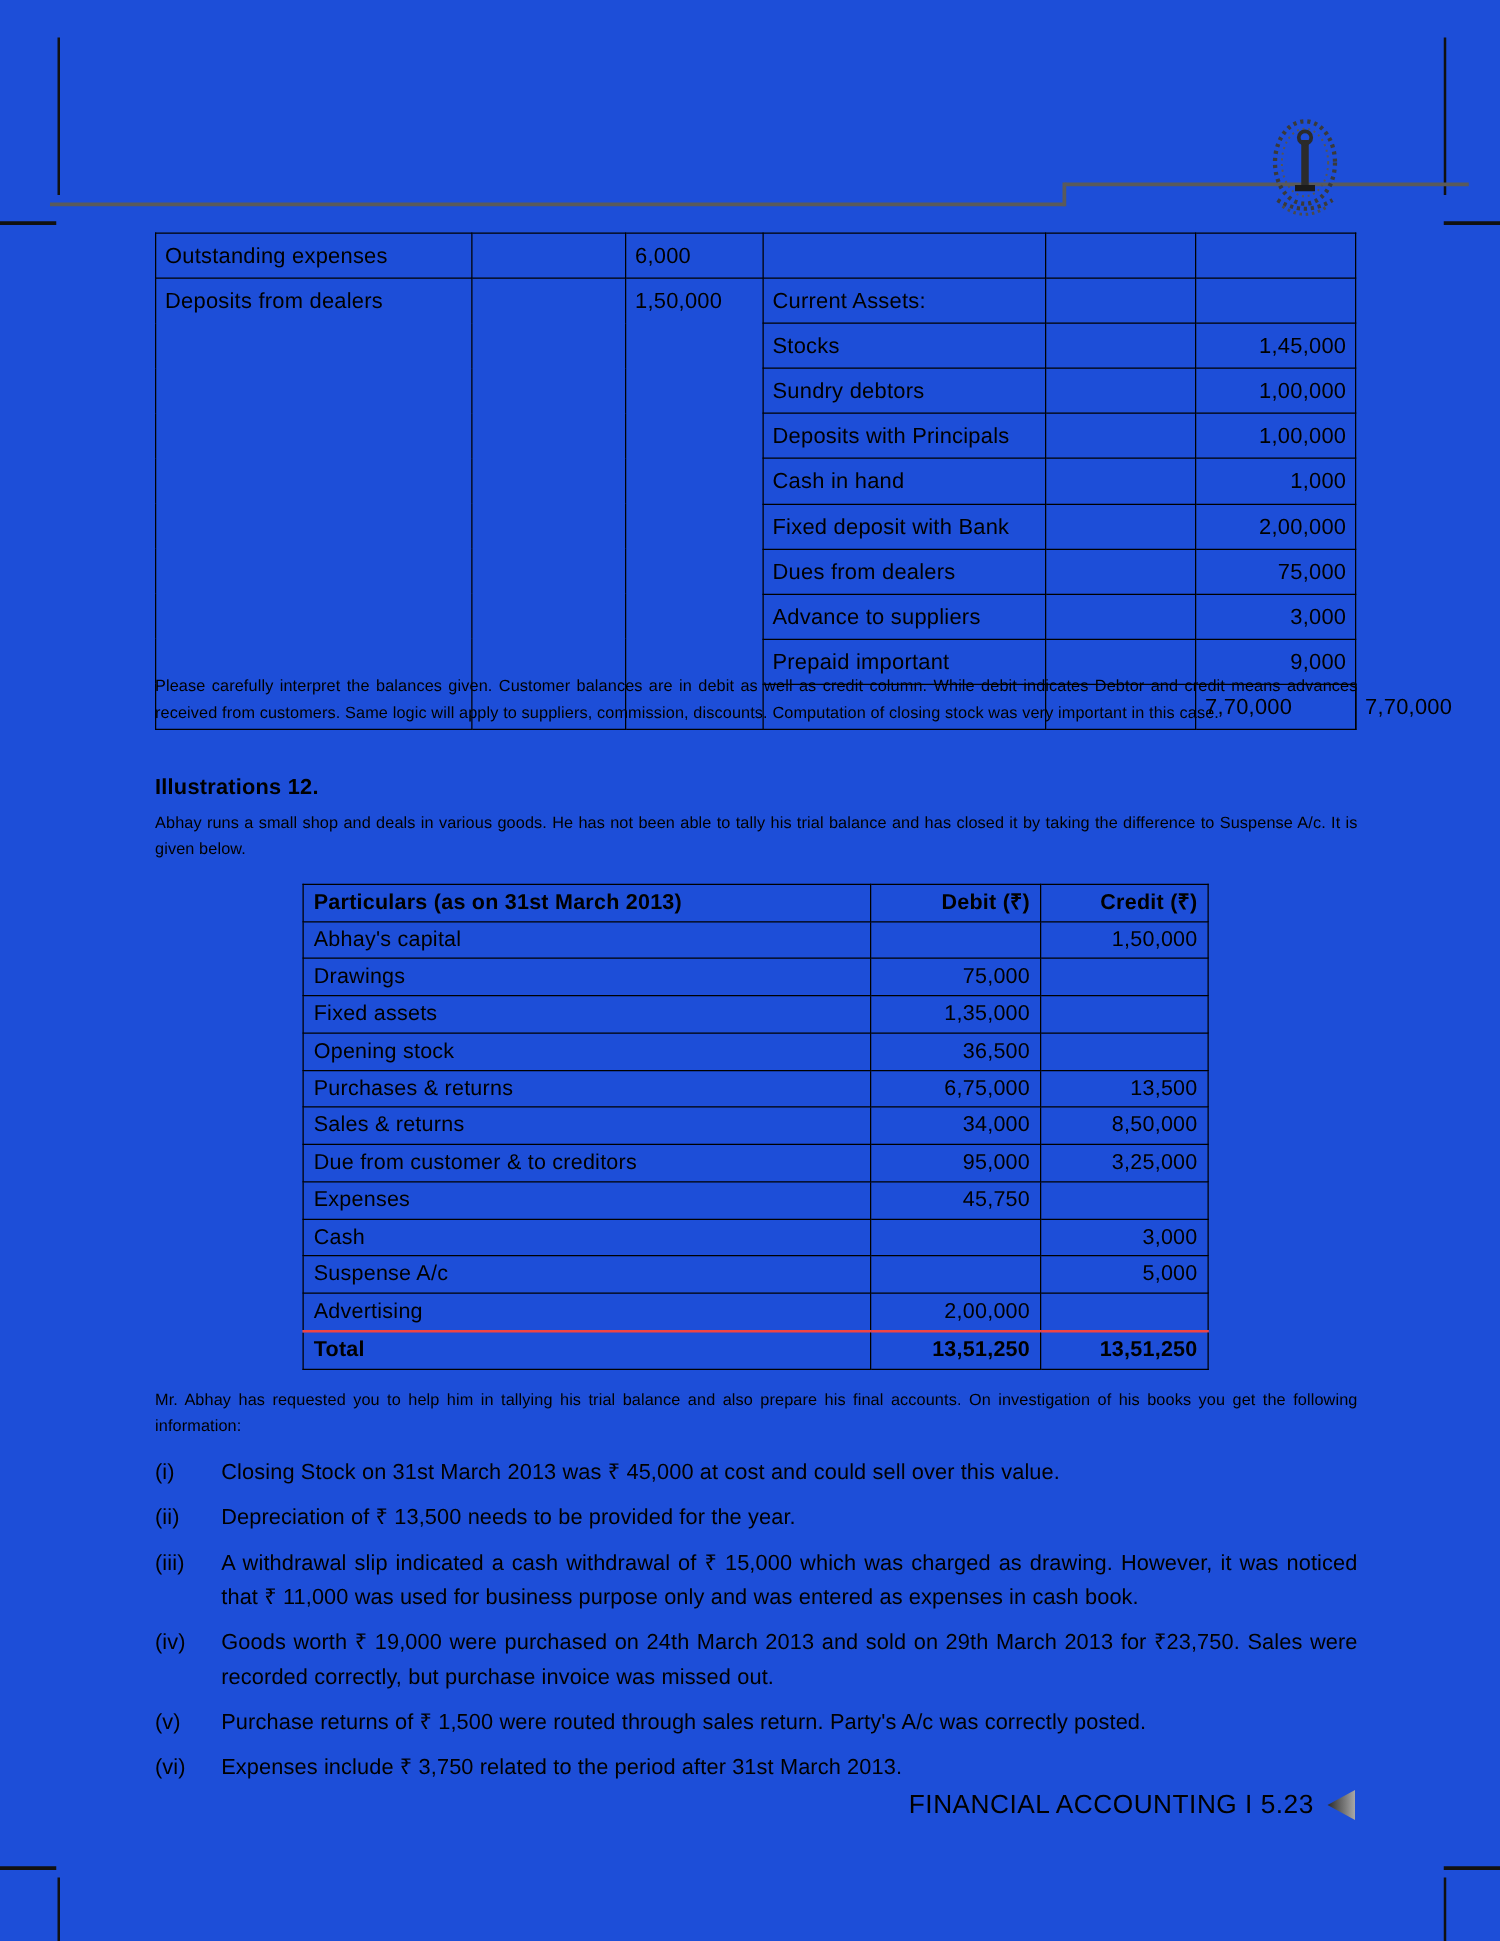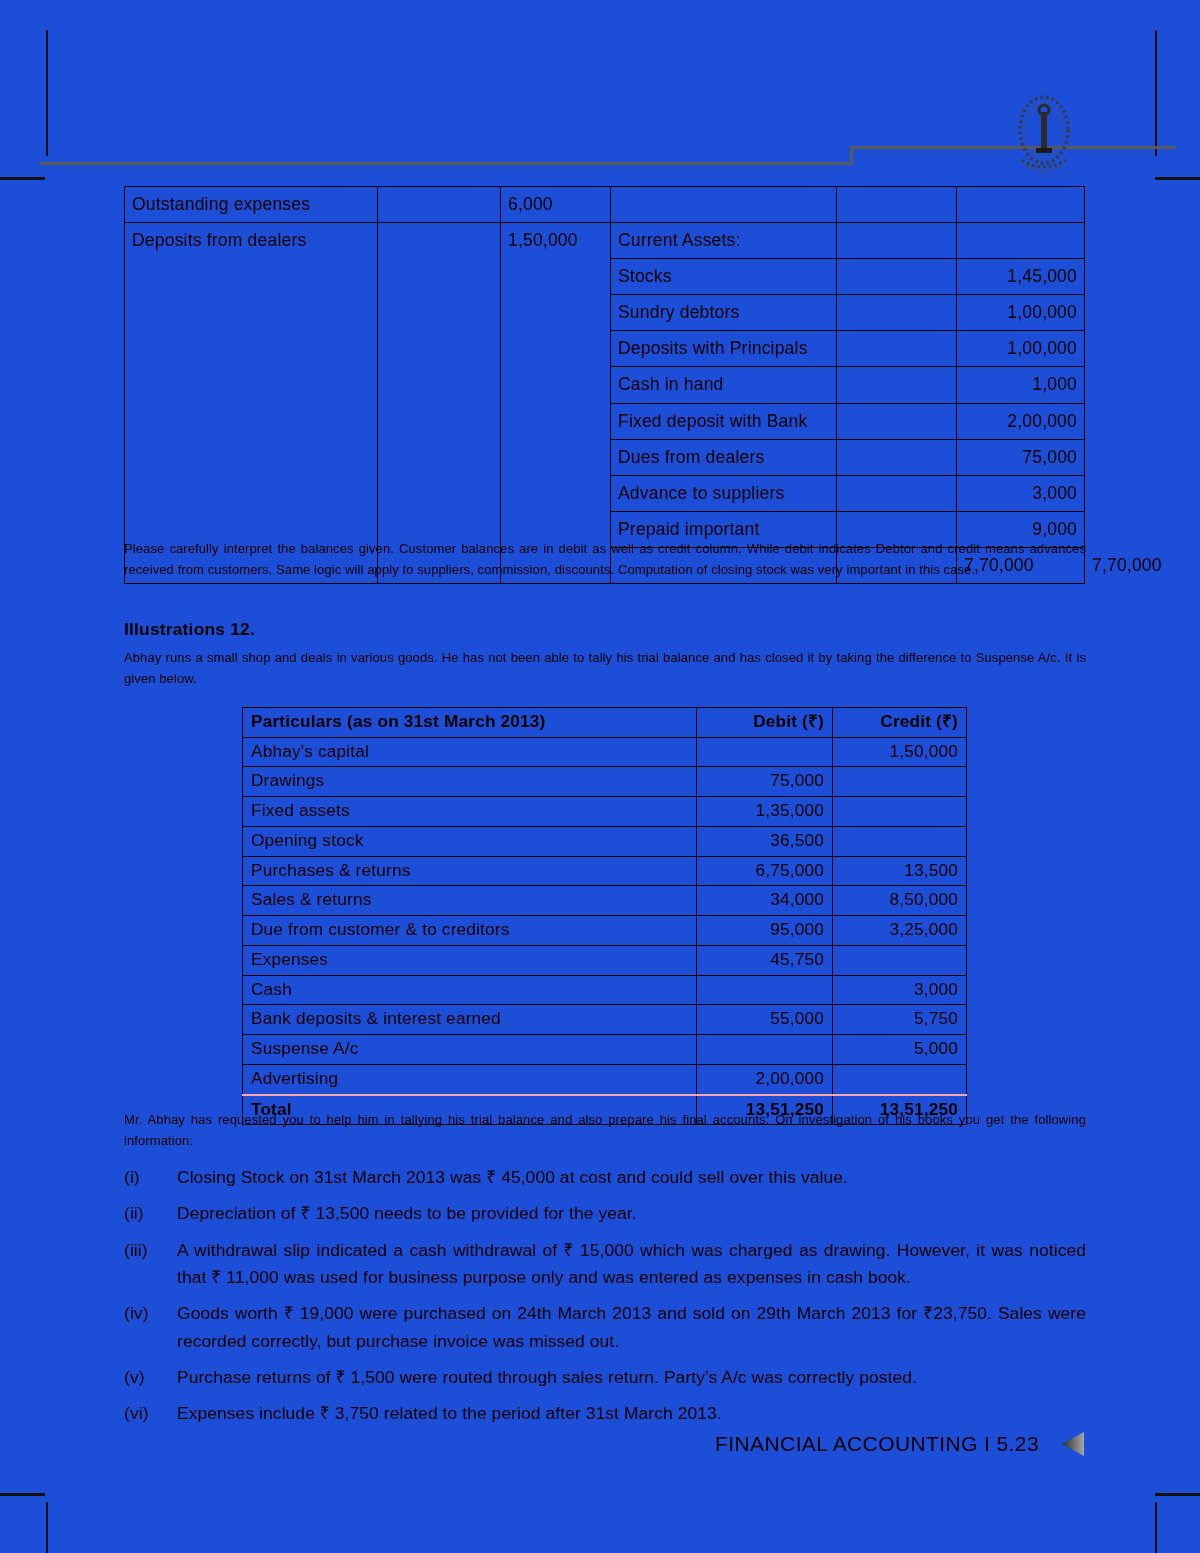--- a/index.html
+++ b/index.html
@@ -135,21 +135,21 @@
   }
   .tb-table th {
     font-weight: bold;
     text-align: left;
   }
   .tb-table th.num, .tb-table td.num { text-align: right; }
   .tb-p  { width: 454px; }
   .tb-d  { width: 136px; }
   .tb-c  { width: 134px; }
   .tb-total td { font-weight: bold; }
-  .tb-table tr.tb-total td { border-top: 2px solid #fca5a5; }
+  .tb-table tr.tb-total td { border-top: 2px solid #ef4444; }
 
   
   .para-request { top: 1110px; }
 
   .roman-list {
     position: absolute;
     left: 124px;
     top: 1164px;
     width: 962px;
   }
@@ -169,21 +169,21 @@
     text-align: justify;
   }
 
   
   .footer {
     position: absolute;
     right: 114px;
     top: 1431px;
     display: flex;
     align-items: center;
-    gap: 21px;
+    gap: 9px;
     justify-content: center;
   }
   .footer-text {
     font-size: 21px;
     letter-spacing: 0.4px;
     white-space: nowrap;
   }
   .footer-arrow {
     width: 26px;
     height: 26px;
@@ -351,25 +351,20 @@
       </tr>
       <tr>
         <td>Expenses</td>
         <td class="num">45,750</td>
         <td class="num"></td>
       </tr>
       <tr>
         <td>Cash</td>
         <td class="num"></td>
         <td class="num">3,000</td>
-      </tr>
-      <tr>
-        <td>Bank deposits &amp; interest earned</td>
-        <td class="num">55,000</td>
-        <td class="num">5,750</td>
       </tr>
       <tr>
         <td>Suspense A/c</td>
         <td class="num"></td>
         <td class="num">5,000</td>
       </tr>
       <tr>
         <td>Advertising</td>
         <td class="num">2,00,000</td>
         <td class="num"></td>

